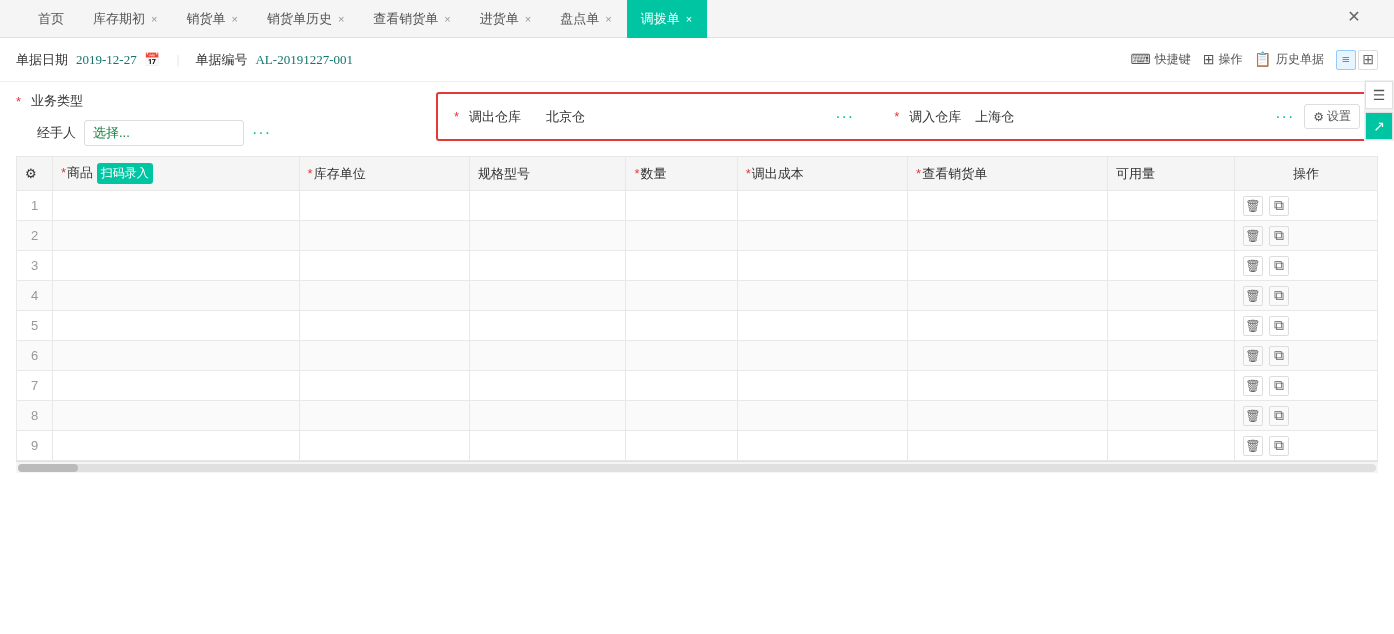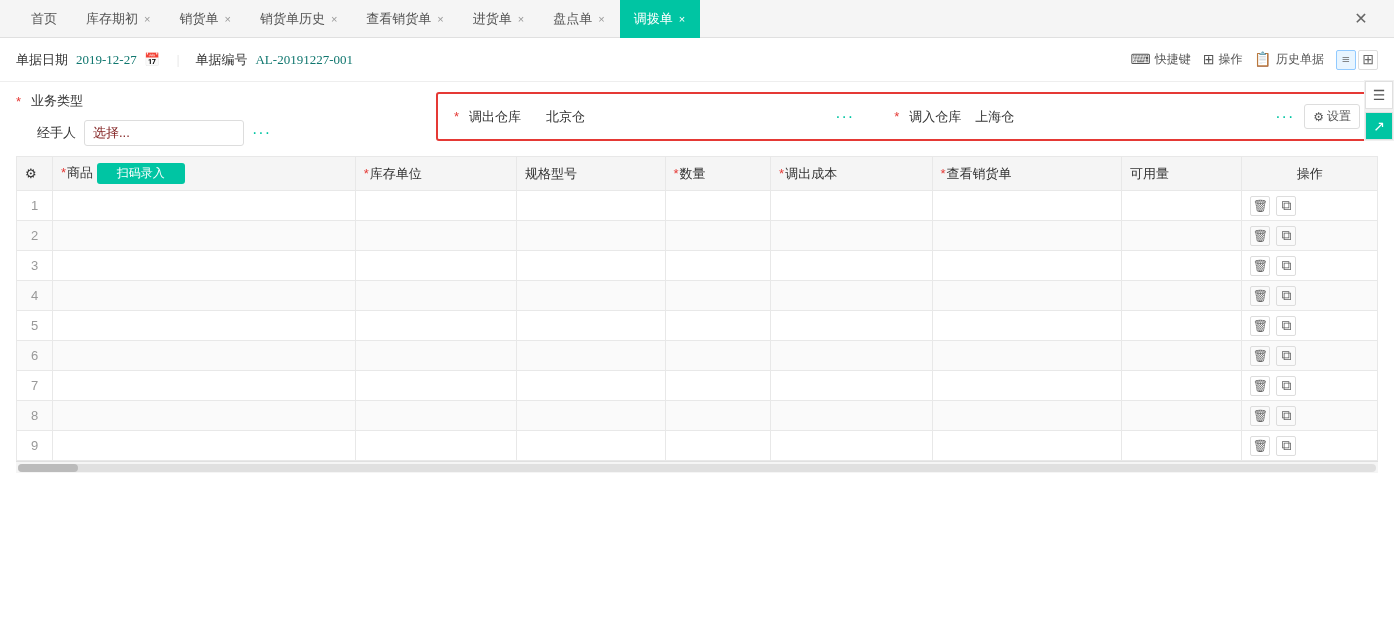--- a/index.html
+++ b/index.html
@@ -1,22 +1,22 @@
 <!DOCTYPE html>
 <html><head>
   <meta charset="utf-8">
   <style>
     * { box-sizing: border-box; margin: 0; padding: 0; }
     body { font-family: 'Microsoft YaHei', Arial, sans-serif; font-size: 13px; background: #fff; color: #333; overflow: hidden; }
     
     
     .tab-bar {
-      display: flex; align-items: center;
+      display: flex; align-items: flex-start;
       background: #f5f5f5; border-bottom: 1px solid #e0e0e0;
-      height: 38px; padding: 0 17px;
+      height: 38px; padding: 0 24px;
     }
     .tab-item {
       display: flex; align-items: center; gap: 4px;
       padding: 0 14px; height: 38px; cursor: pointer;
       font-size: 13px; color: #555; white-space: nowrap;
       border-right: 1px solid transparent;
     }
     .tab-item.active {
       background: #00c5a3; color: #fff;
     }
@@ -88,21 +88,21 @@
     }
     .data-table td {
       border: 1px solid #e8e8e8; padding: 4px 8px;
       font-size: 13px; height: 30px;
     }
     .data-table tr:nth-child(even) td { background: #fafafa; }
     .row-num { color: #999; text-align: center; width: 36px; }
     .col-gear { width: 36px; text-align: center; }
     .scan-btn {
       background: #00c5a3; color: #fff; border: none; border-radius: 3px;
-      padding: 2px 20px; font-size: 12px; cursor: pointer;
+      padding: 2px 4px; font-size: 12px; cursor: pointer;
     }
     .action-icons { display: flex; align-items: center; gap: 6px; }
     .action-icon {
       width: 20px; height: 20px; display: flex; align-items: center; justify-content: center;
       cursor: pointer; color: #666; font-size: 14px; border: 1px solid #ddd; border-radius: 2px;
     }
     .subtotal-row td { background: #fff8e6 !important; font-weight: normal; }
     .col-required { color: #e53935; margin-right: 1px; }
 
     
@@ -202,21 +202,21 @@
 <div class="form-area">
   <div class="form-left">
     <div class="form-row">
       <span class="required-star">*</span>
       <span class="field-label">业务类型</span>
     </div>
     <div class="form-row">
       <span style="width:13px;"></span>
       <span class="field-label">经手人</span>
       <div class="select-field">
-        <span style="color:#7f1d1d;">选择...</span>
+        <span style="color:#15803d;">选择...</span>
         <span style="flex:1"></span>
       </div>
       <span class="more-btn">···</span>
     </div>
   </div>
 
   <div class="form-right">
     <div class="warehouse-section">
       <span class="required-star">*</span>
       <span class="field-label">调出仓库</span>

